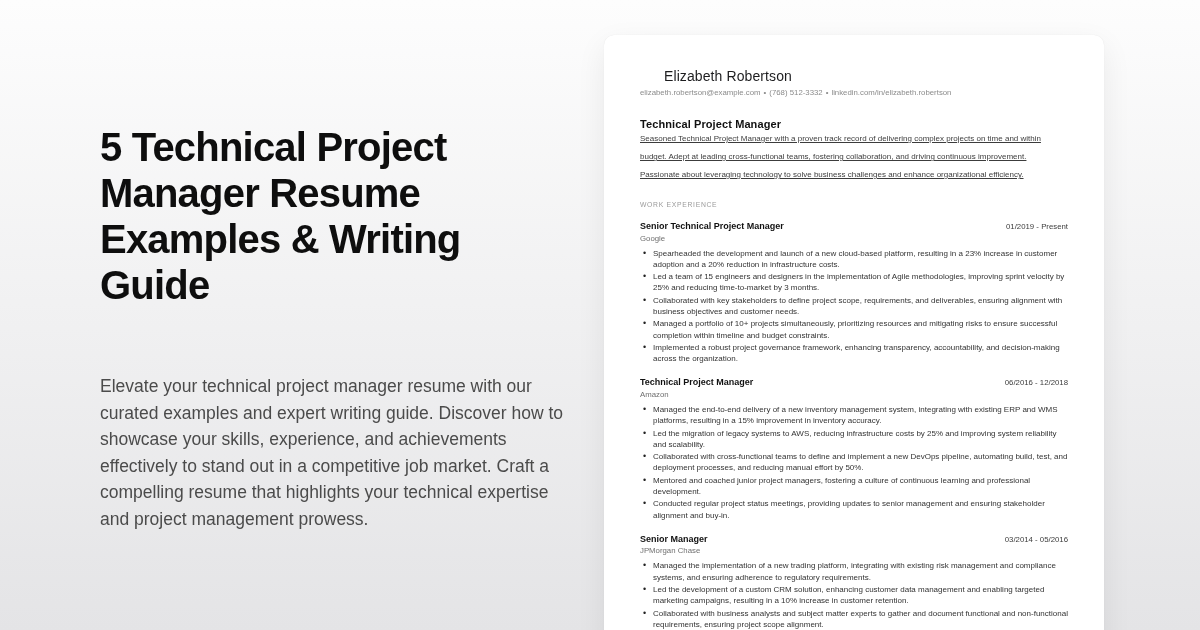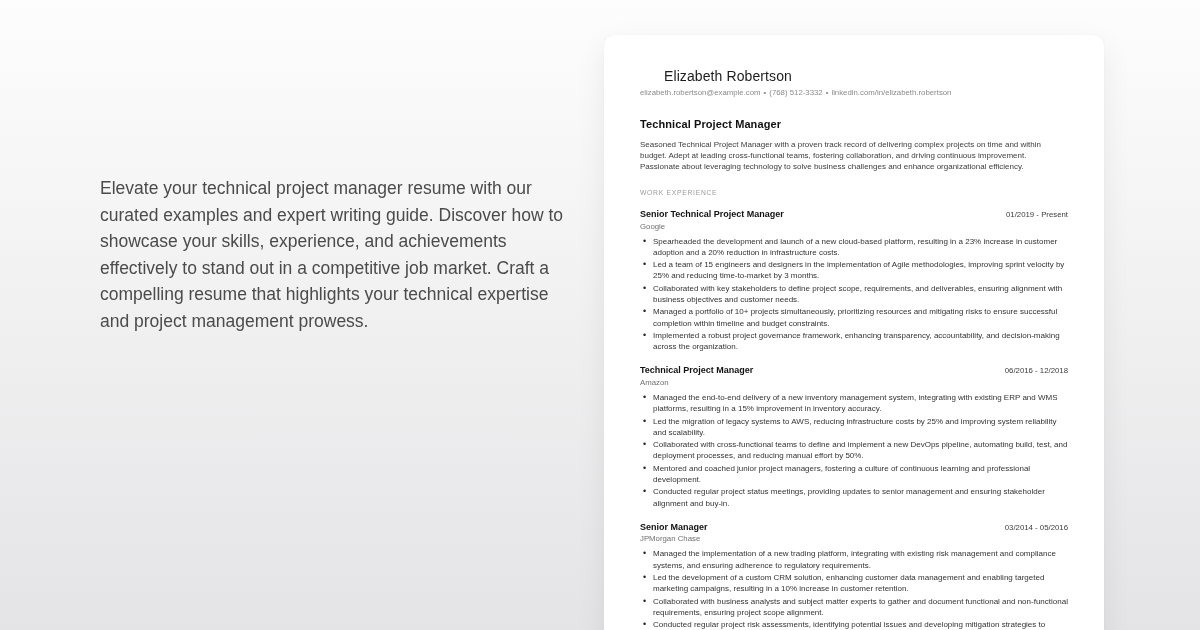--- a/index.html
+++ b/index.html
@@ -29,21 +29,21 @@
   }
   .hero h1{
     width:430px;
     font-size:40px;
     line-height:46px;
     font-weight:700;
     letter-spacing:-0.8px;
     color:var(--title-text);
   }
   .hero p{
-    margin-top:51px;
+    margin-top:65px;
     width:465px;
     font-size:17.5px;
     line-height:26.6px;
     color:var(--body-text);
   }
 
   
   .resume-card{
     position:absolute;
     left:604px;
@@ -71,24 +71,25 @@
   }
   .r-contact .sep{margin:0 3px;}
   .r-role-title{
     margin-top:21px;
     font-size:11px;
     font-weight:700;
     color:#111111;
     letter-spacing:0.1px;
   }
   .r-summary{
-    margin-top:9px;
+    margin-top:0;
     font-size:8px;
-    line-height:11px;
+    line-height:18px;
     color:#3c3c3c;
+    text-decoration:underline;
   }
   .r-sec-label{
     margin-top:17px;
     font-size:6.8px;
     font-weight:400;
     letter-spacing:0.7px;
     color:#9a9a9a;
   }
   .r-job{margin-top:13px;}
   .r-job:first-of-type{margin-top:10px;}
@@ -129,20 +130,21 @@
     left:3px;
     top:0;
     font-size:9px;
     color:#222222;
   }
 </style>
 </head>
 <body>
 
 <section class="hero">
+  <h1>5 Technical Project Manager Resume Examples &amp; Writing Guide</h1>
   <p>Elevate your technical project manager resume with our curated examples and expert writing guide. Discover how to showcase your skills, experience, and achievements effectively to stand out in a competitive job market. Craft a compelling resume that highlights your technical expertise and project management prowess.</p>
 </section>
 
 <aside class="resume-card">
   <div class="resume-inner">
 
     <div class="r-name">Elizabeth Robertson</div>
 
     <div class="r-contact">
       <span>elizabeth.robertson@example.com</span><span class="sep">•</span><span>(768) 512-3332</span><span class="sep">•</span><span>linkedin.com/in/elizabeth.robertson</span>

